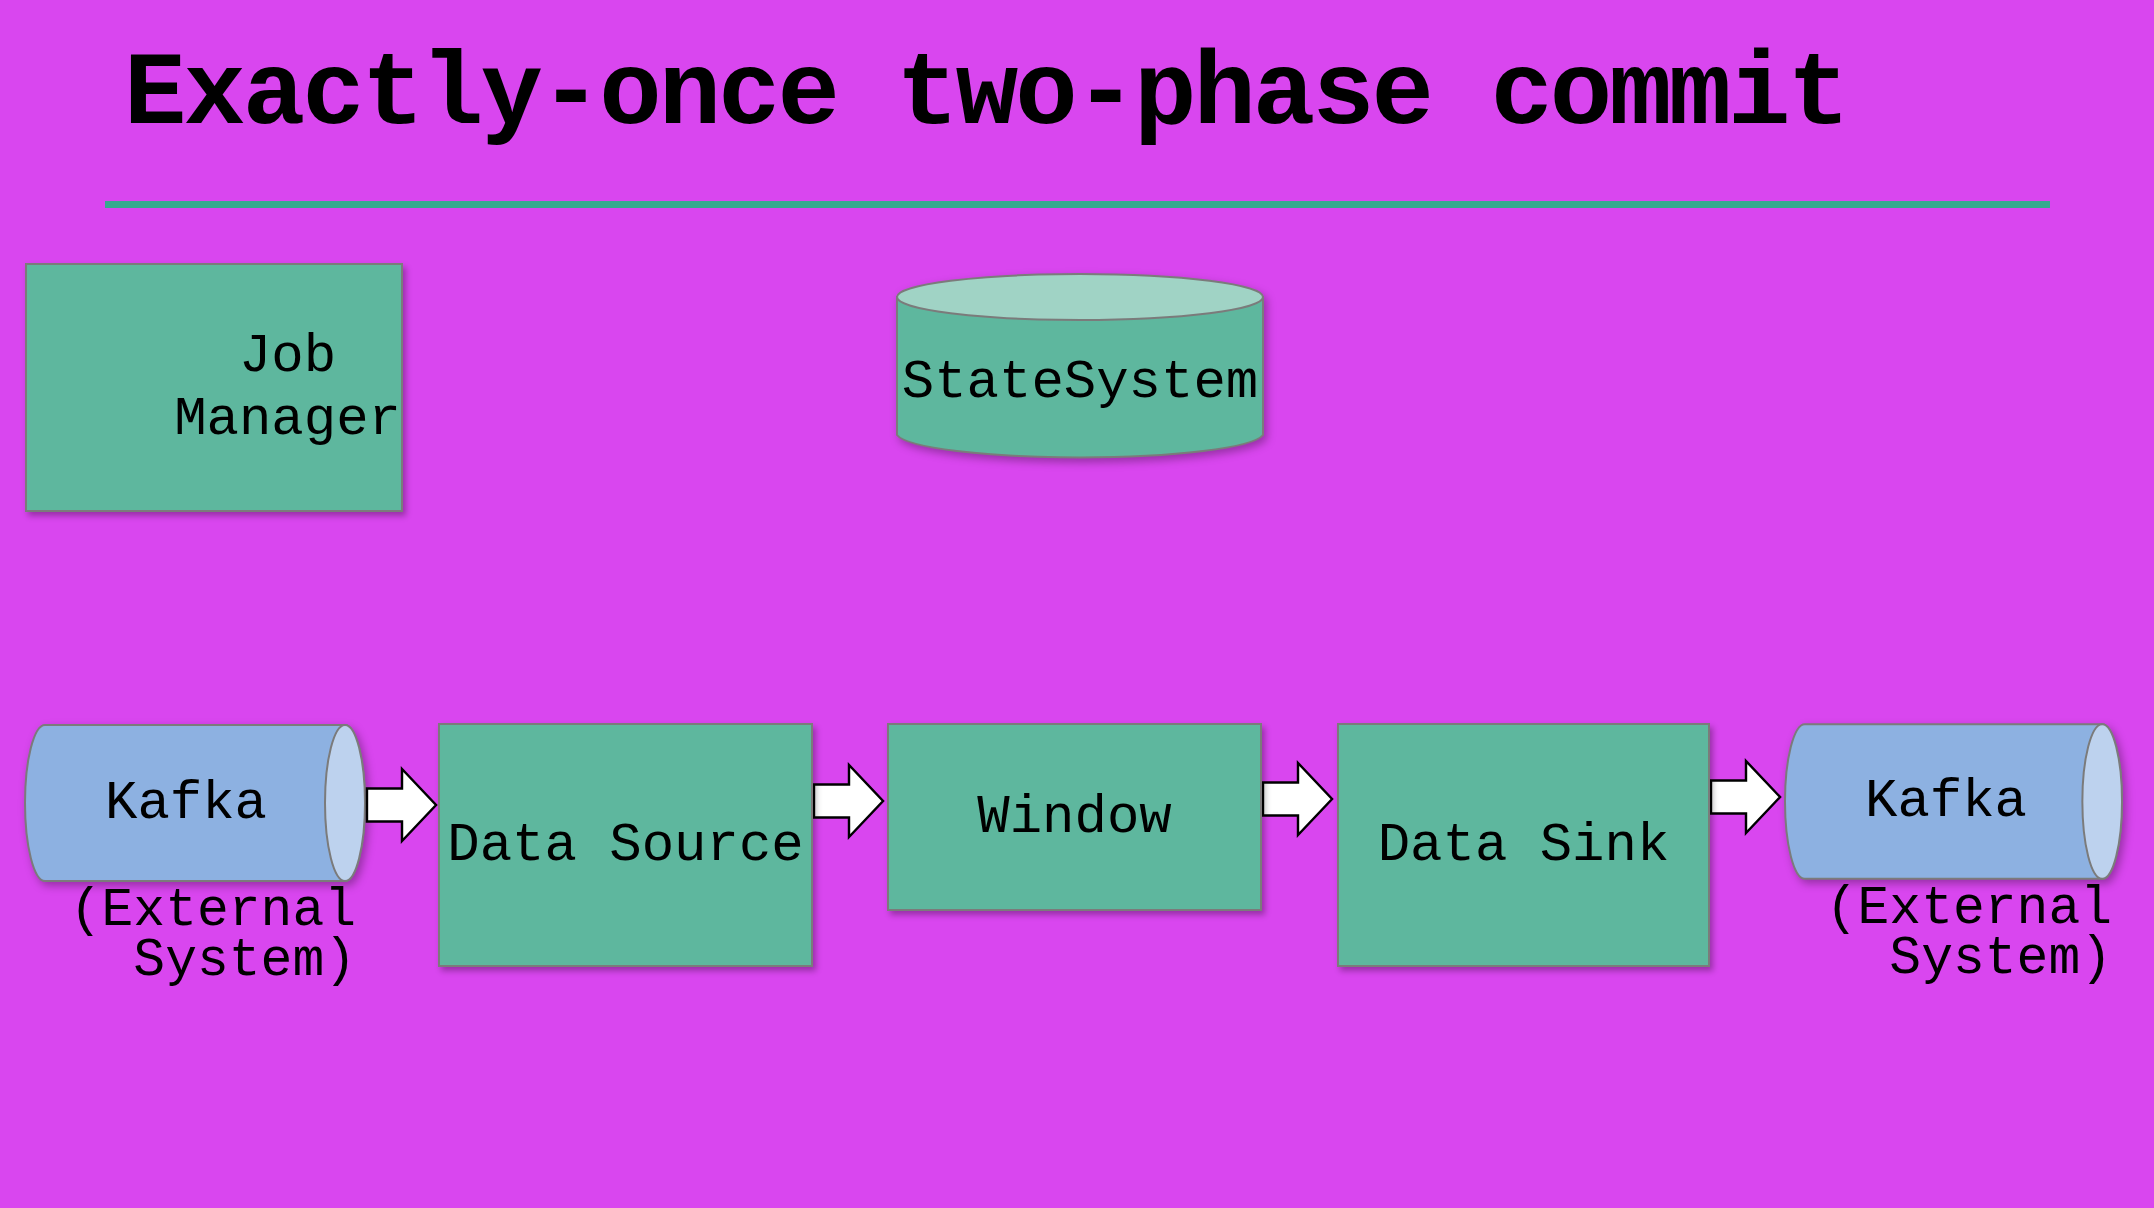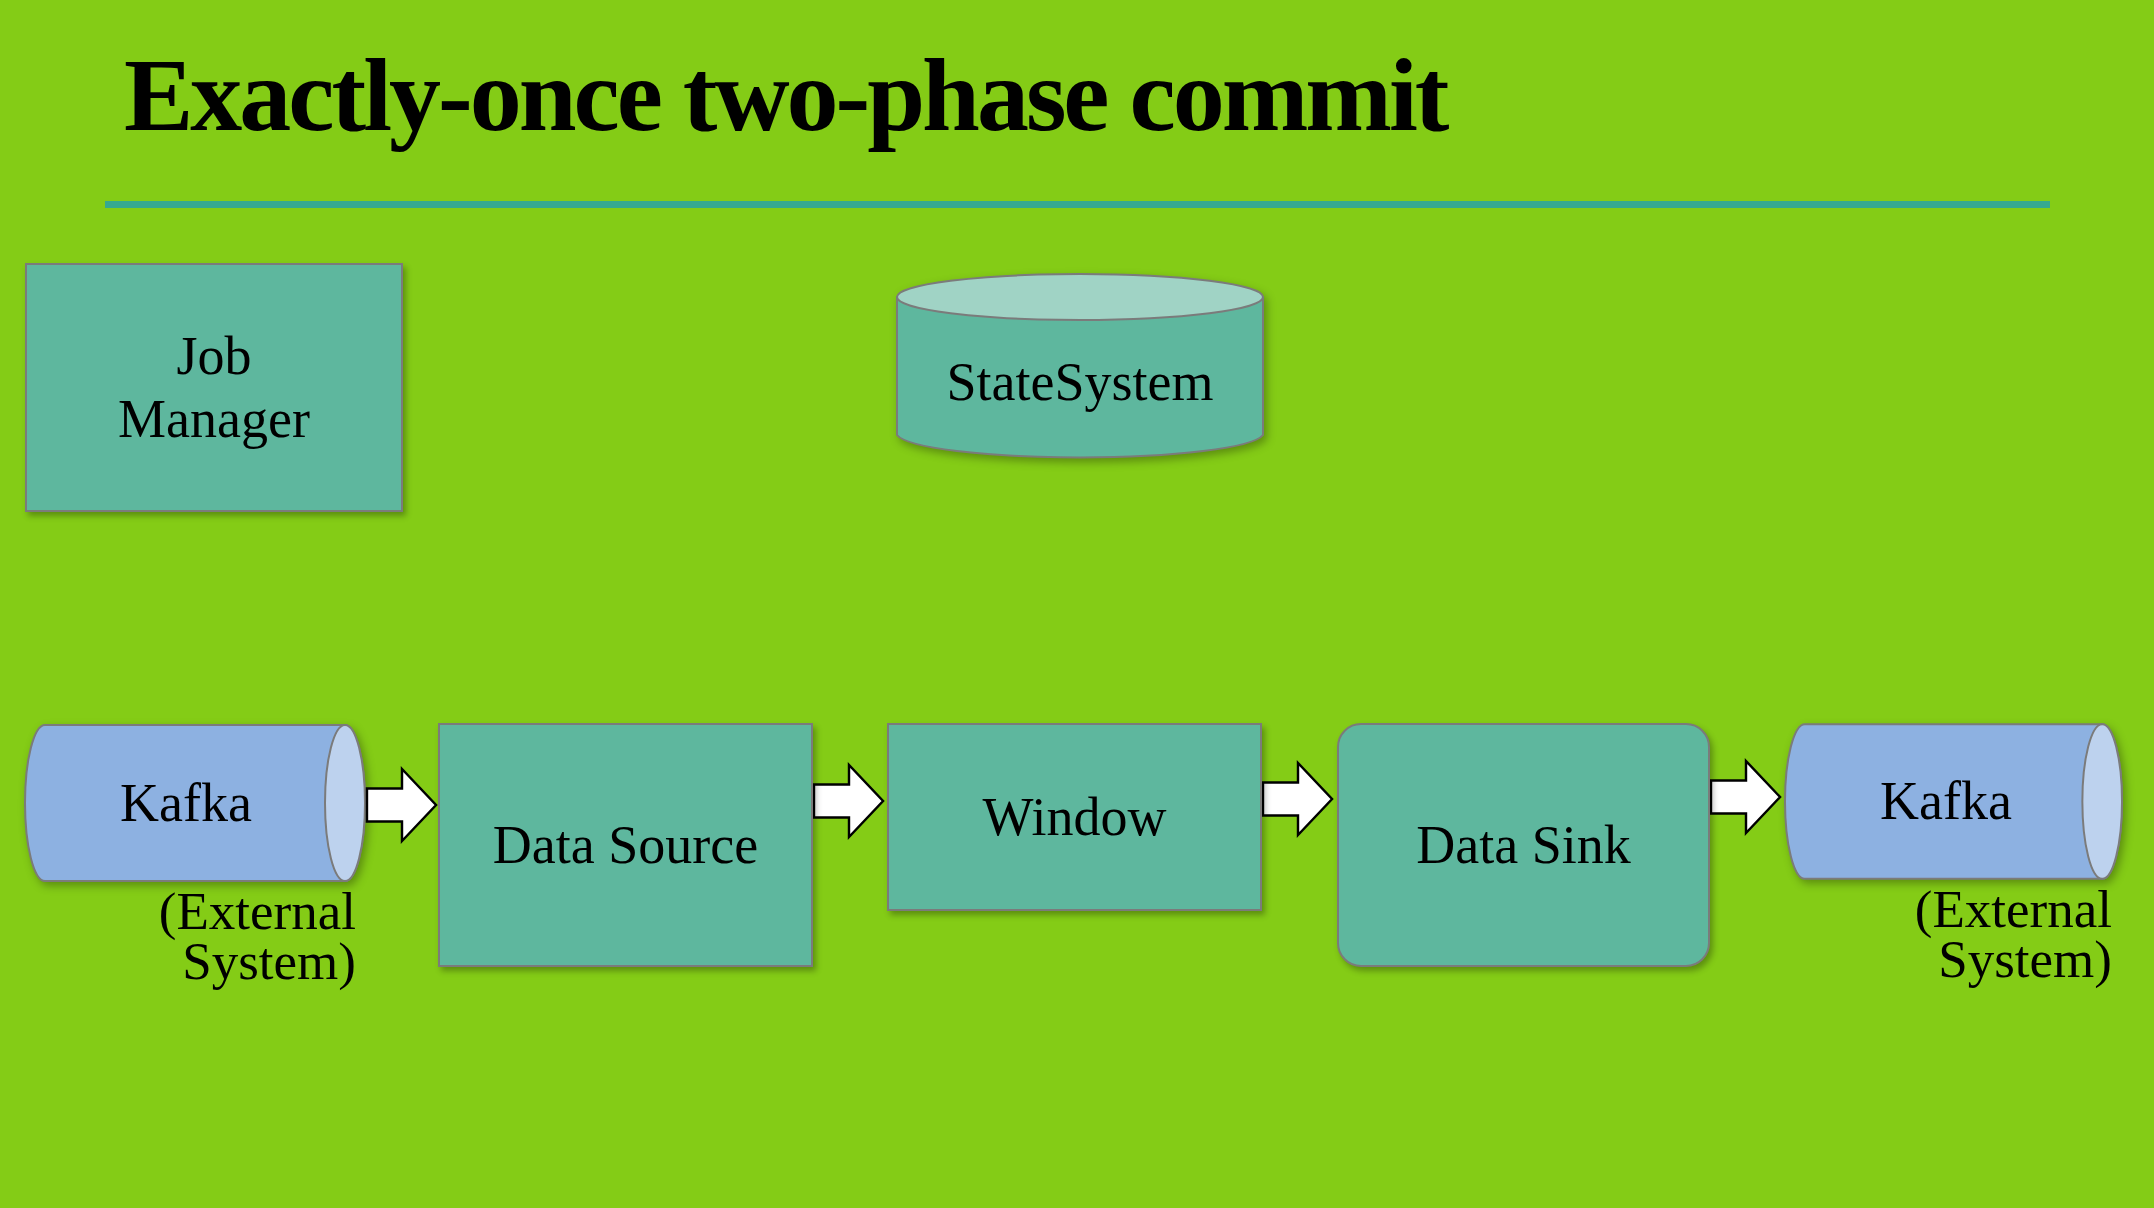--- a/index.html
+++ b/index.html
@@ -1,20 +1,20 @@
 <!DOCTYPE html>
 <html style="--node-green: #5eb79e; --cylinder-top-green: #a0d3c5; --kafka-blue: #8db1e1; --kafka-cap-blue: #bdd2ee; --underline-teal: #35a98f; --shape-border-gray: #7b7b7b; --arrow-fill: #ffffff; --text-black: #000000;"><head>
 <meta charset="utf-8">
 <style>
   html,body{margin:0;padding:0;background:#ffffff;}
   .slide{
     position:relative;
     width:2154px;height:1208px;
-    background:#84cc16;
-    font-family:Liberation Serif, serif;
+    background:#d946ef;
+    font-family:Liberation Mono, monospace;
     overflow:hidden;
     color:#000;
   }
   
   .title{
     position:absolute;left:124px;top:30px;margin:0;
     font-size:104px;font-weight:700;letter-spacing:-3px;
     line-height:1.25;color:var(--text-black,#000);
     white-space:nowrap;
   }
@@ -25,24 +25,24 @@
   
   .gbox{
     position:absolute;box-sizing:border-box;
     background:var(--node-green,#5eb79e);
     border:2px solid var(--shape-border-gray,#7b7b7b);
     box-shadow:3px 4px 6px rgba(0,0,0,0.30);
     display:flex;align-items:center;justify-content:center;
     text-align:center;
     font-size:54px;line-height:63px;color:var(--text-black,#000);
   }
-  .job-manager{left:25px;top:263px;width:378px;height:249px;}
+  .job-manager{left:25px;top:263px;width:378px;height:249px;justify-content:flex-end;}
   .data-source{left:438px;top:723px;width:375px;height:244px;}
   .window-box{left:887px;top:723px;width:375px;height:188px;}
-  .data-sink{left:1337px;top:723px;width:373px;height:244px;border-radius:24px;}
+  .data-sink{left:1337px;top:723px;width:373px;height:244px;}
   
   svg.shape{position:absolute;overflow:visible;filter:drop-shadow(3px 4px 4px rgba(0,0,0,0.30));}
   .state-backend-svg{left:895px;top:272px;width:370px;height:190px;}
   .kafka-left-svg{left:25px;top:723px;width:341px;height:160px;}
   .kafka-right-svg{left:1785px;top:722px;width:338px;height:159px;}
   .cyl-body-green{fill:var(--node-green,#5eb79e);stroke:var(--shape-border-gray,#7b7b7b);stroke-width:2;}
   .cyl-top-green{fill:var(--cylinder-top-green,#a0d3c5);stroke:var(--shape-border-gray,#7b7b7b);stroke-width:2;}
   .cyl-body-blue{fill:var(--kafka-blue,#8db1e1);stroke:var(--shape-border-gray,#7b7b7b);stroke-width:2;}
   .cyl-cap-blue{fill:var(--kafka-cap-blue,#bdd2ee);stroke:var(--shape-border-gray,#7b7b7b);stroke-width:2;}
   svg.arrow{position:absolute;width:72px;height:78px;overflow:visible;}

